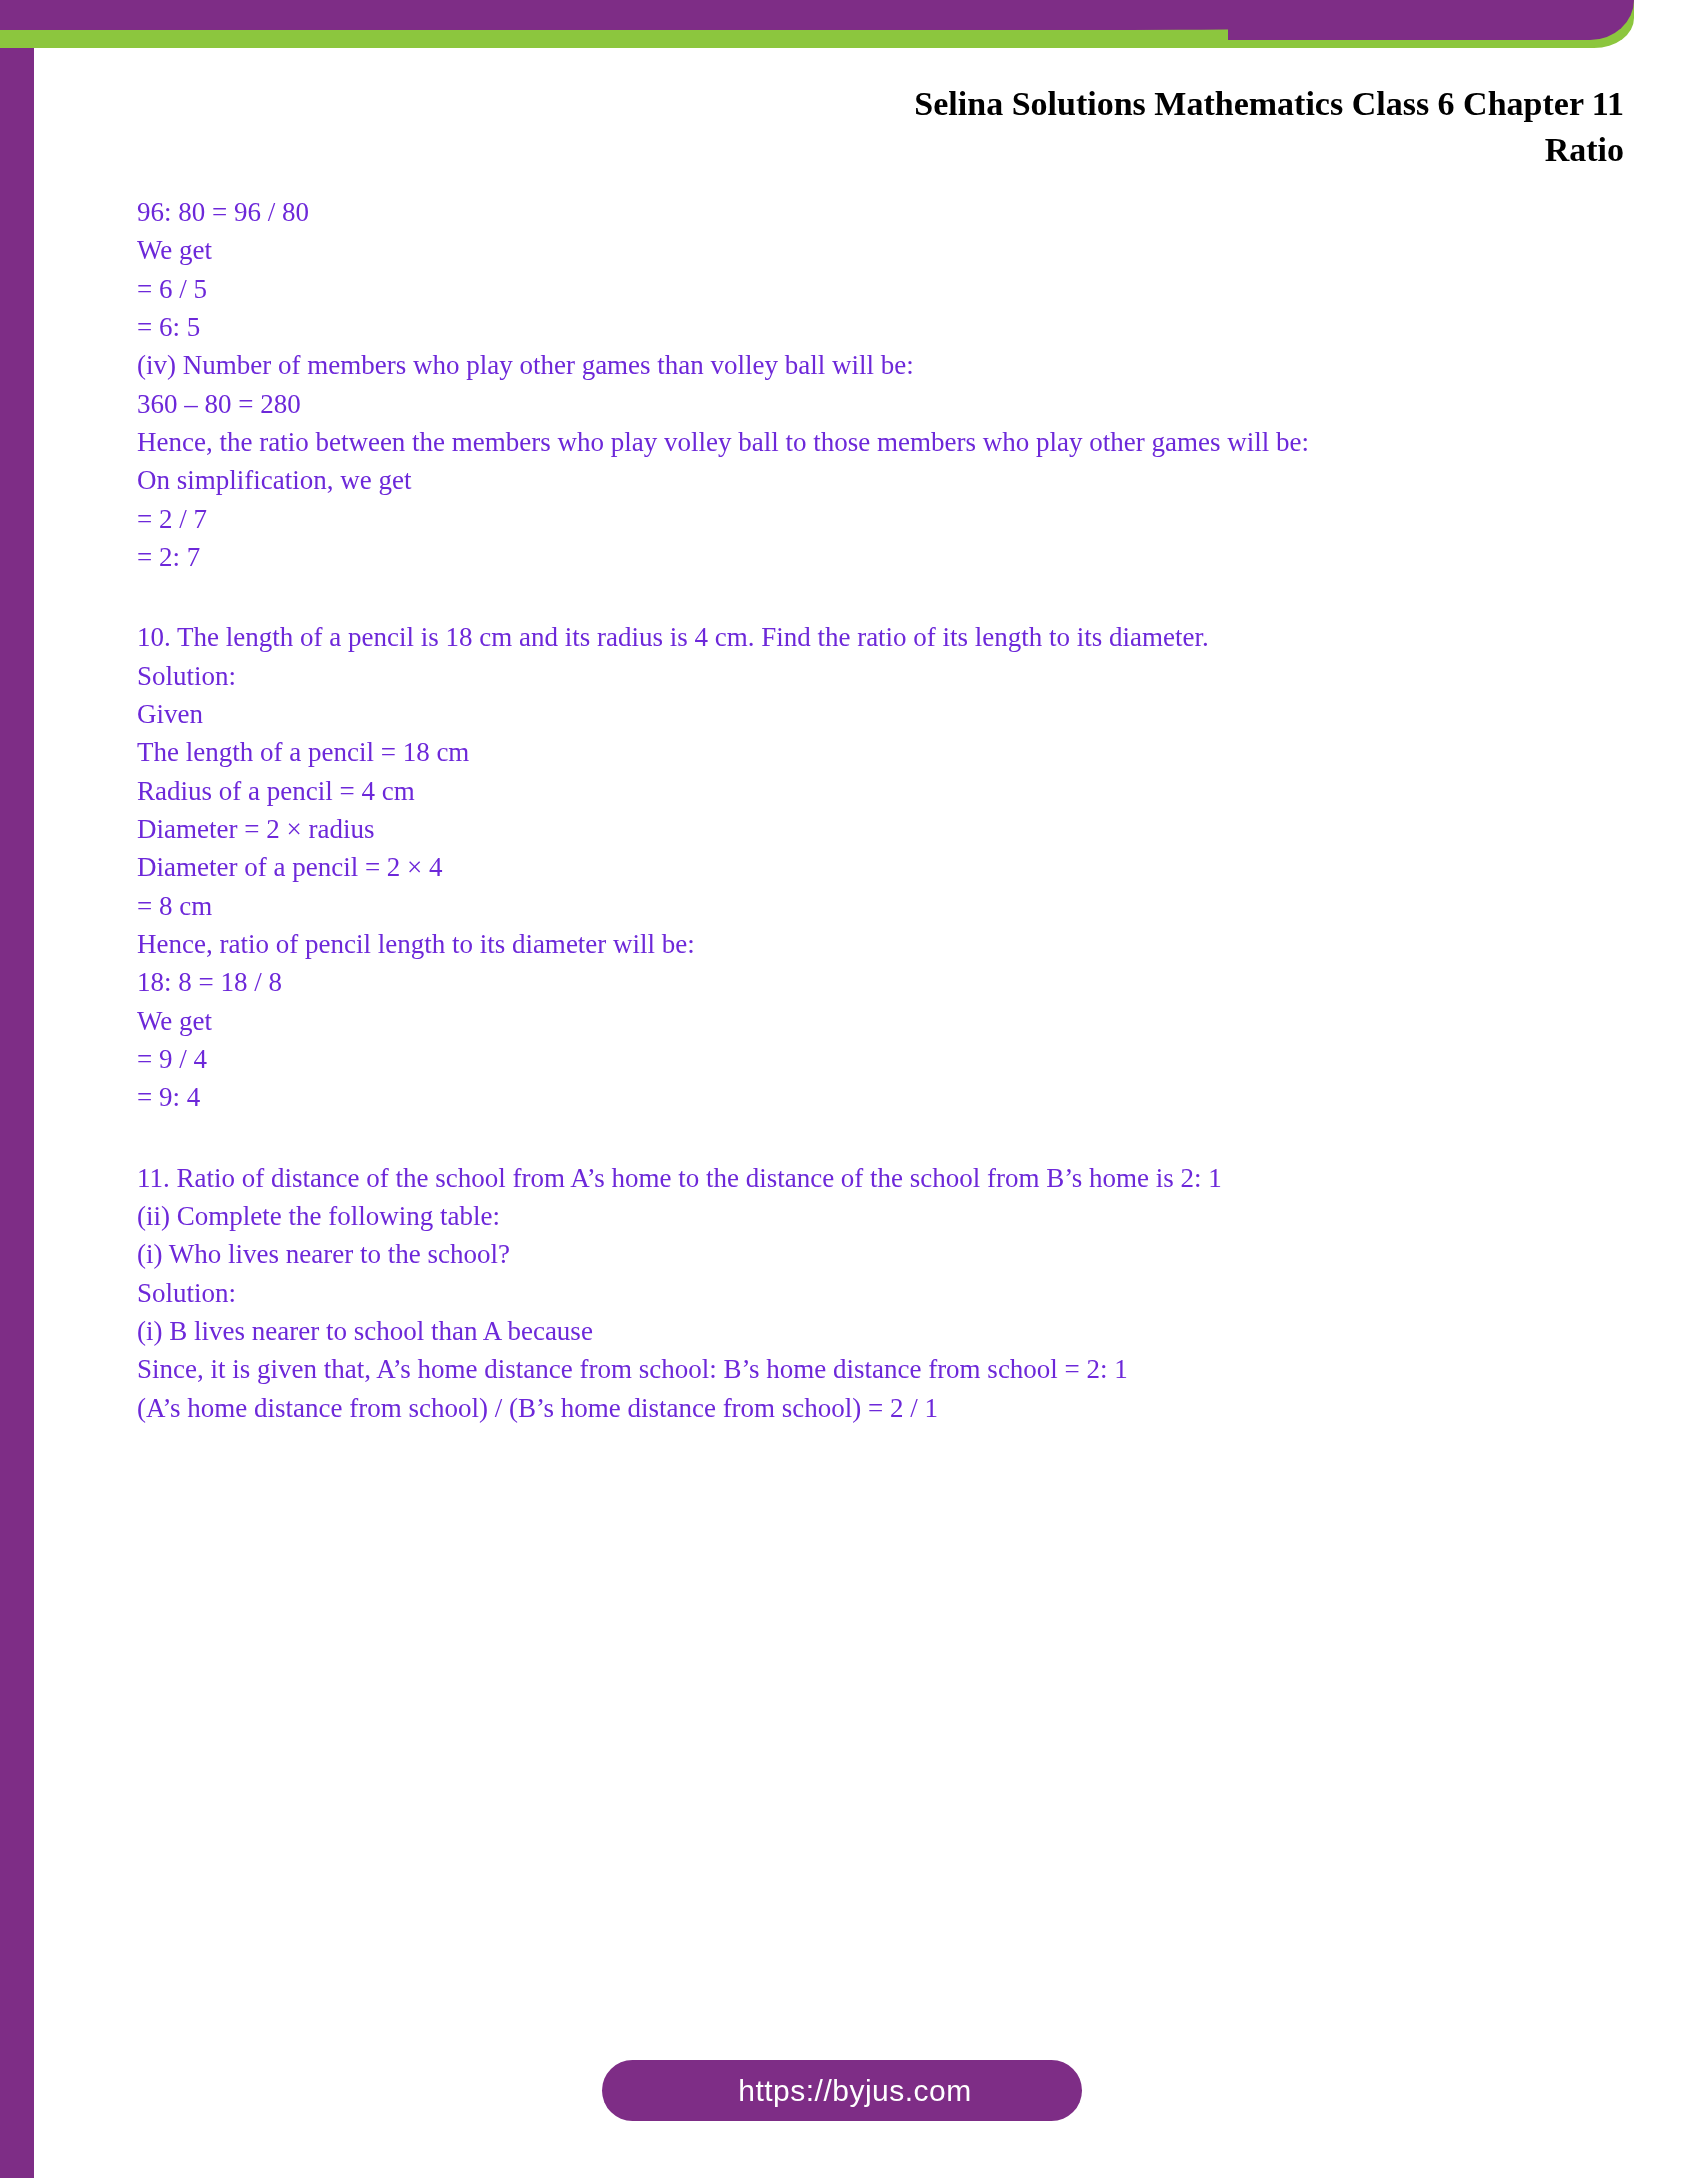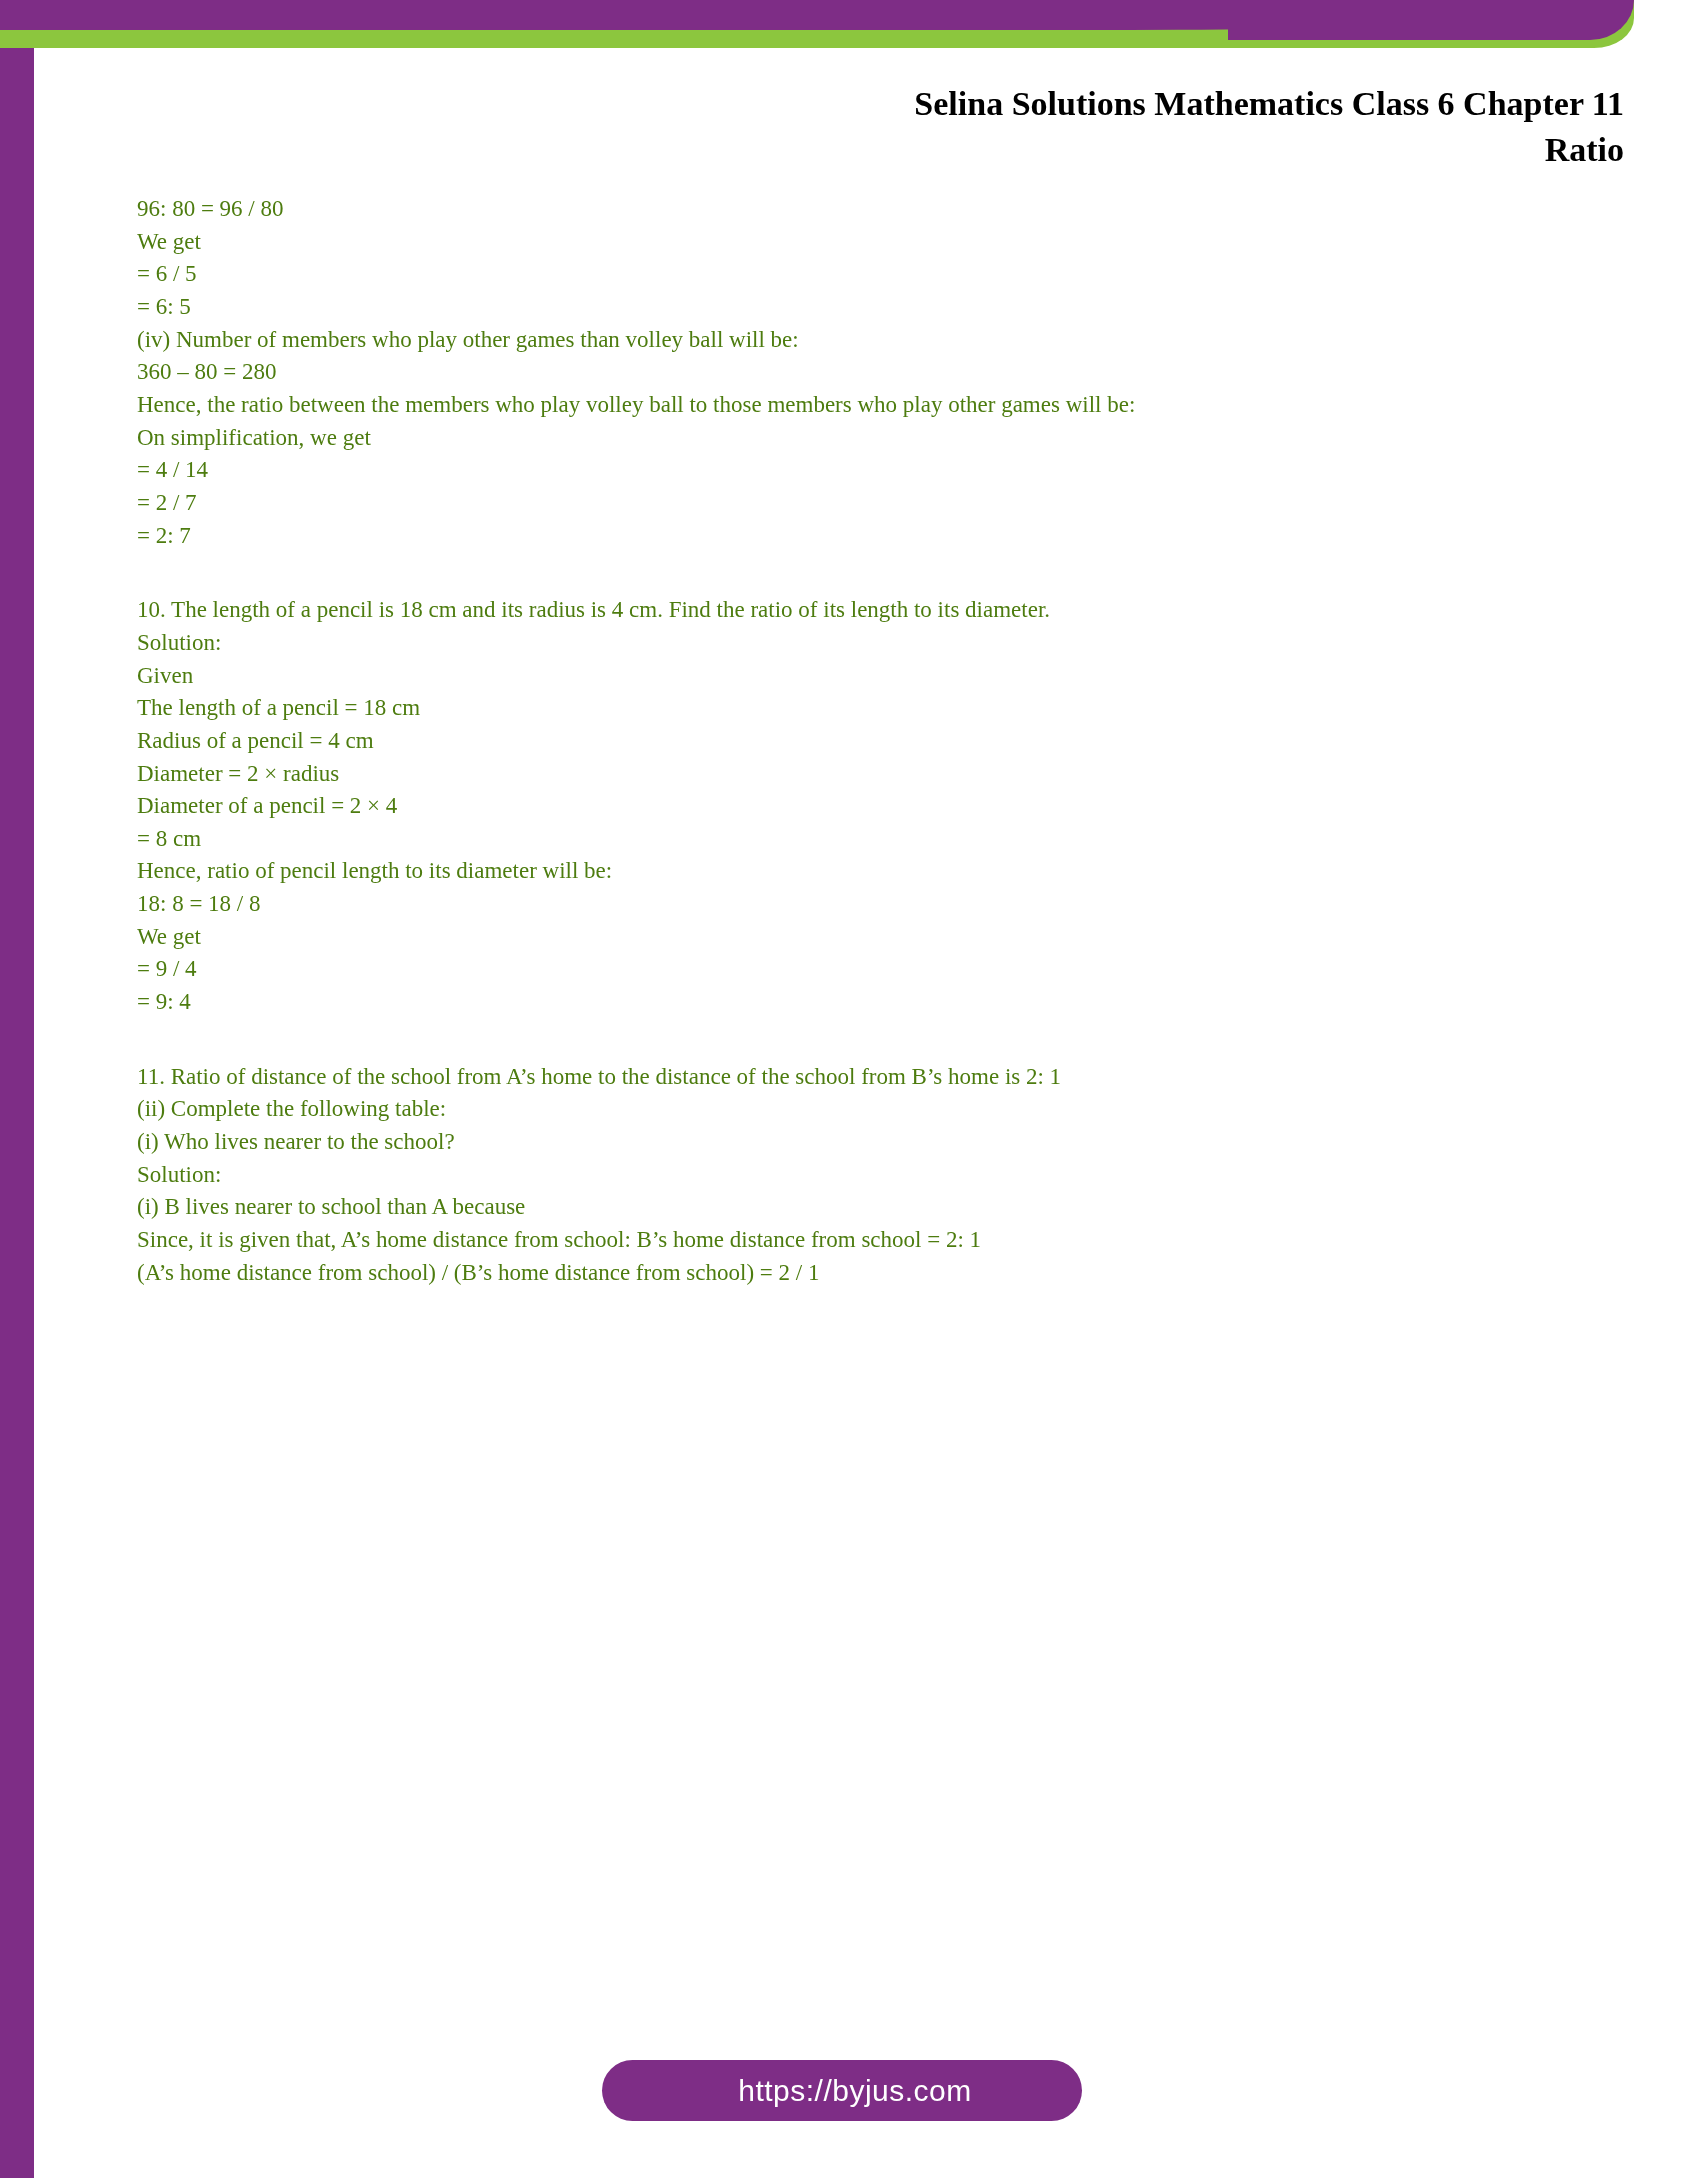--- a/index.html
+++ b/index.html
@@ -72,23 +72,23 @@
     line-height: 1.35;
     color: #000;
   }
 
   
   .content {
     position: absolute;
     top: 193px;
     left: 137px;
     width: 1381px;
-    font-size: 23px;
+    font-size: 27px;
     line-height: 1.42;
-    color: #4d7c0f;
+    color: #6d28d9;
   }
   .line {
     white-space: pre-wrap;
   }
   .bold {
     font-weight: normal;
   }
   .gap {
     height: 42px;
   }
@@ -133,21 +133,20 @@
 
 <div class="content">
     <div class="line">96: 80 = 96 / 80</div>
     <div class="line">We get</div>
     <div class="line">= 6 / 5</div>
     <div class="line">= 6: 5</div>
     <div class="line">(iv) Number of members who play other games than volley ball will be:</div>
     <div class="line">360 – 80 = 280</div>
     <div class="line">Hence, the ratio between the members who play volley ball to those members who play other games will be:</div>
     <div class="line">On simplification, we get</div>
-    <div class="line">= 4 / 14</div>
     <div class="line">= 2 / 7</div>
     <div class="line">= 2: 7</div>
     <div class="gap"></div>
     <div class="line bold">10. The length of a pencil is 18 cm and its radius is 4 cm. Find the ratio of its length to its diameter.</div>
     <div class="line bold">Solution:</div>
     <div class="line">Given</div>
     <div class="line">The length of a pencil = 18 cm</div>
     <div class="line">Radius of a pencil = 4 cm</div>
     <div class="line">Diameter = 2 × radius</div>
     <div class="line">Diameter of a pencil = 2 × 4</div>

